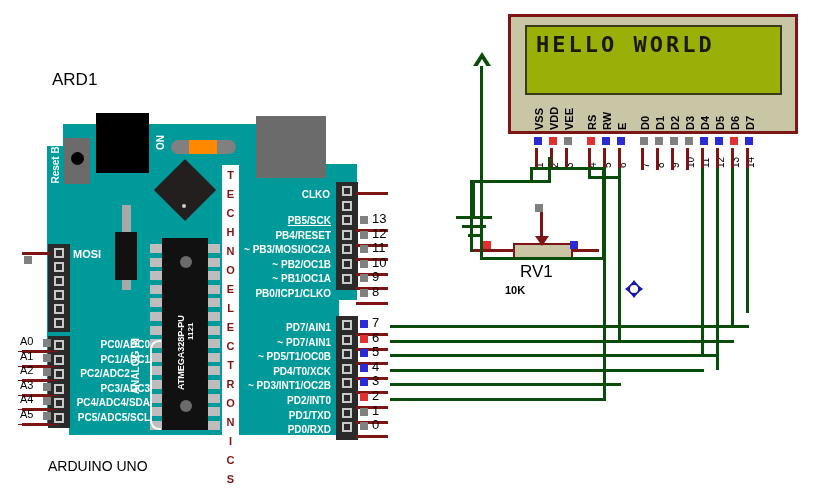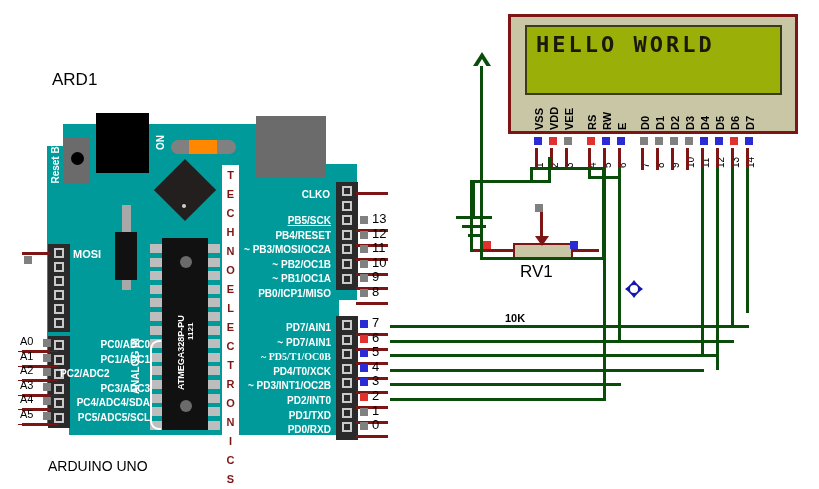--- a/index.html
+++ b/index.html
@@ -82,21 +82,21 @@
               border:2px solid #3b3b1c;box-sizing:border-box;}
   #lcd-text{left:536px;top:32px;font-family:"DejaVu Sans Mono",monospace;
             font-size:22px;font-weight:bold;letter-spacing:3px;color:#1a1a0a;}
   .lcdpin-lbl{position:absolute;font-size:11px;font-weight:bold;color:#000;}
   .lcdnum{position:absolute;font-size:10px;color:#000;}
 
   
   #pot-body{left:513px;top:243px;width:60px;height:16px;background:#c9c6a6;
             border:2px solid #7e1515;box-sizing:border-box;}
   #pot-lbl{left:503px;top:262px;font-size:17px;color:#000;margin-left:17px;}
-  #pot-sub{left:505px;top:284px;font-size:11px;font-weight:bold;color:#000;margin-top:28px;}
+  #pot-sub{left:505px;top:284px;font-size:11px;font-weight:bold;color:#000;}
 
   
   .gnd{position:absolute;background:#0a4d0a;}
 
   
   #probe{left:625px;top:280px;width:18px;height:18px;}
 </style>
 </head>
 <body>
 
@@ -205,21 +205,21 @@
     <div class="hdr-pin" style="left:54px;top:383.5px;"></div>
     <div class="hdr-pin" style="left:54px;top:398px;"></div>
     <div class="hdr-pin" style="left:54px;top:412.5px;"></div>
   </div>
 <div class="abs vtext" id="ain-txt">ANALOG IN</div>
 <div class="abs" style="left:150px;top:340px;width:9px;height:86px;border-left:2px solid #fff;
      border-top:2px solid #fff;border-bottom:2px solid #fff;border-radius:9px 0 0 9px;"></div>
 <div id="analog-labels">
     <div class="abs plabel" style="top: 339px; width: 90px; text-align: right; left: 60px;">PC0/ADC0</div>
     <div class="abs plabel" style="top: 353.5px; width: 90px; text-align: right; left: 60px;">PC1/ADC1</div>
-    <div class="abs plabel" style="top: 368px; width: 90px; text-align: left; left: 60px;">PC2/ADC2</div>
+    <div class="abs plabel" style="top: 368px; width: 90px; text-align: center; left: 60px;">PC2/ADC2</div>
     <div class="abs plabel" style="top: 382.5px; width: 90px; text-align: right; left: 60px;">PC3/ADC3</div>
     <div class="abs plabel" style="top: 397px; width: 90px; text-align: right; left: 60px;">PC4/ADC4/SDA</div>
     <div class="abs plabel" style="top: 411.5px; width: 90px; text-align: right; left: 60px;">PC5/ADC5/SCL</div>
   </div>
 <div id="analog-left">
     <div class="abs aleft" style="left:20px;top:335px;">A0</div>
     <div class="abs" style="left:18px;top:351px;width:40px;height:1px;background:#7e1515;"></div>
     <div class="sq" style="left:43px;top:339px;background:#808080;"></div>
     <div class="wire-red" style="left:22px;top:350px;width:28px;height:3px;"></div>
     <div class="abs aleft" style="left:20px;top:349.5px;">A1</div>
@@ -283,35 +283,35 @@
     <div class="abs dnum" style="left:372px;top:240.2px;">11</div>
     <div class="wire-red" style="left:356px;top:258.2px;width:32px;height:3px;"></div>
     <div class="abs plabel" style="left:235px;top:258.8px;width:96px;">~ PB2/OC1B</div>
     <div class="sq" style="left:360px;top:259.8px;background:#808080;"></div>
     <div class="abs dnum" style="left:372px;top:254.8px;">10</div>
     <div class="wire-red" style="left:356px;top:272.8px;width:32px;height:3px;"></div>
     <div class="abs plabel" style="left:235px;top:273.4px;width:96px;">~ PB1/OC1A</div>
     <div class="sq" style="left:360px;top:274.4px;background:#808080;"></div>
     <div class="abs dnum" style="left:372px;top:269.4px;">9</div>
     <div class="wire-red" style="left:356px;top:287.4px;width:32px;height:3px;"></div>
-    <div class="abs plabel" style="left:235px;top:288px;width:96px;">PB0/ICP1/MISO</div>
+    <div class="abs plabel" style="left:235px;top:288px;width:96px;">PB0/ICP1/CLKO</div>
     <div class="sq" style="left:360px;top:289px;background:#808080;"></div>
     <div class="abs dnum" style="left:372px;top:284px;">8</div>
     <div class="wire-red" style="left:356px;top:302px;width:32px;height:3px;"></div>
   </div>
 <div id="dlow-labels">
     <div class="abs plabel" style="left:215px;top:322px;width:116px;">PD7/AIN1</div>
     <div class="sq" style="left:360px;top:320px;background:#2b2bd6;"></div>
     <div class="abs dnum" style="left:372px;top:315px;">7</div>
     <div class="wire-red" style="left:356px;top:333px;width:32px;height:3px;"></div>
     <div class="abs plabel" style="left:215px;top:336.6px;width:116px;">~ PD7/AIN1</div>
     <div class="sq" style="left:360px;top:334.6px;background:#e03030;"></div>
     <div class="abs dnum" style="left:372px;top:329.6px;">6</div>
     <div class="wire-red" style="left:356px;top:347.6px;width:32px;height:3px;"></div>
-    <div class="abs plabel" style="left:215px;top:351.2px;width:116px;font-family:Liberation Serif, serif;">~ PD5/T1/OC0B</div>
+    <div class="abs plabel" style="left:215px;top:351.2px;width:116px;">~ PD5/T1/OC0B</div>
     <div class="sq" style="left:360px;top:349.2px;background:#2b2bd6;"></div>
     <div class="abs dnum" style="left:372px;top:344.2px;">5</div>
     <div class="wire-red" style="left:356px;top:362.2px;width:32px;height:3px;"></div>
     <div class="abs plabel" style="left:215px;top:365.8px;width:116px;">PD4/T0/XCK</div>
     <div class="sq" style="left:360px;top:363.8px;background:#2b2bd6;"></div>
     <div class="abs dnum" style="left:372px;top:358.8px;">4</div>
     <div class="wire-red" style="left:356px;top:376.8px;width:32px;height:3px;"></div>
     <div class="abs plabel" style="left:215px;top:380.4px;width:116px;">~ PD3/INT1/OC2B</div>
     <div class="sq" style="left:360px;top:378.4px;background:#2b2bd6;"></div>
     <div class="abs dnum" style="left:372px;top:373.4px;">3</div>

